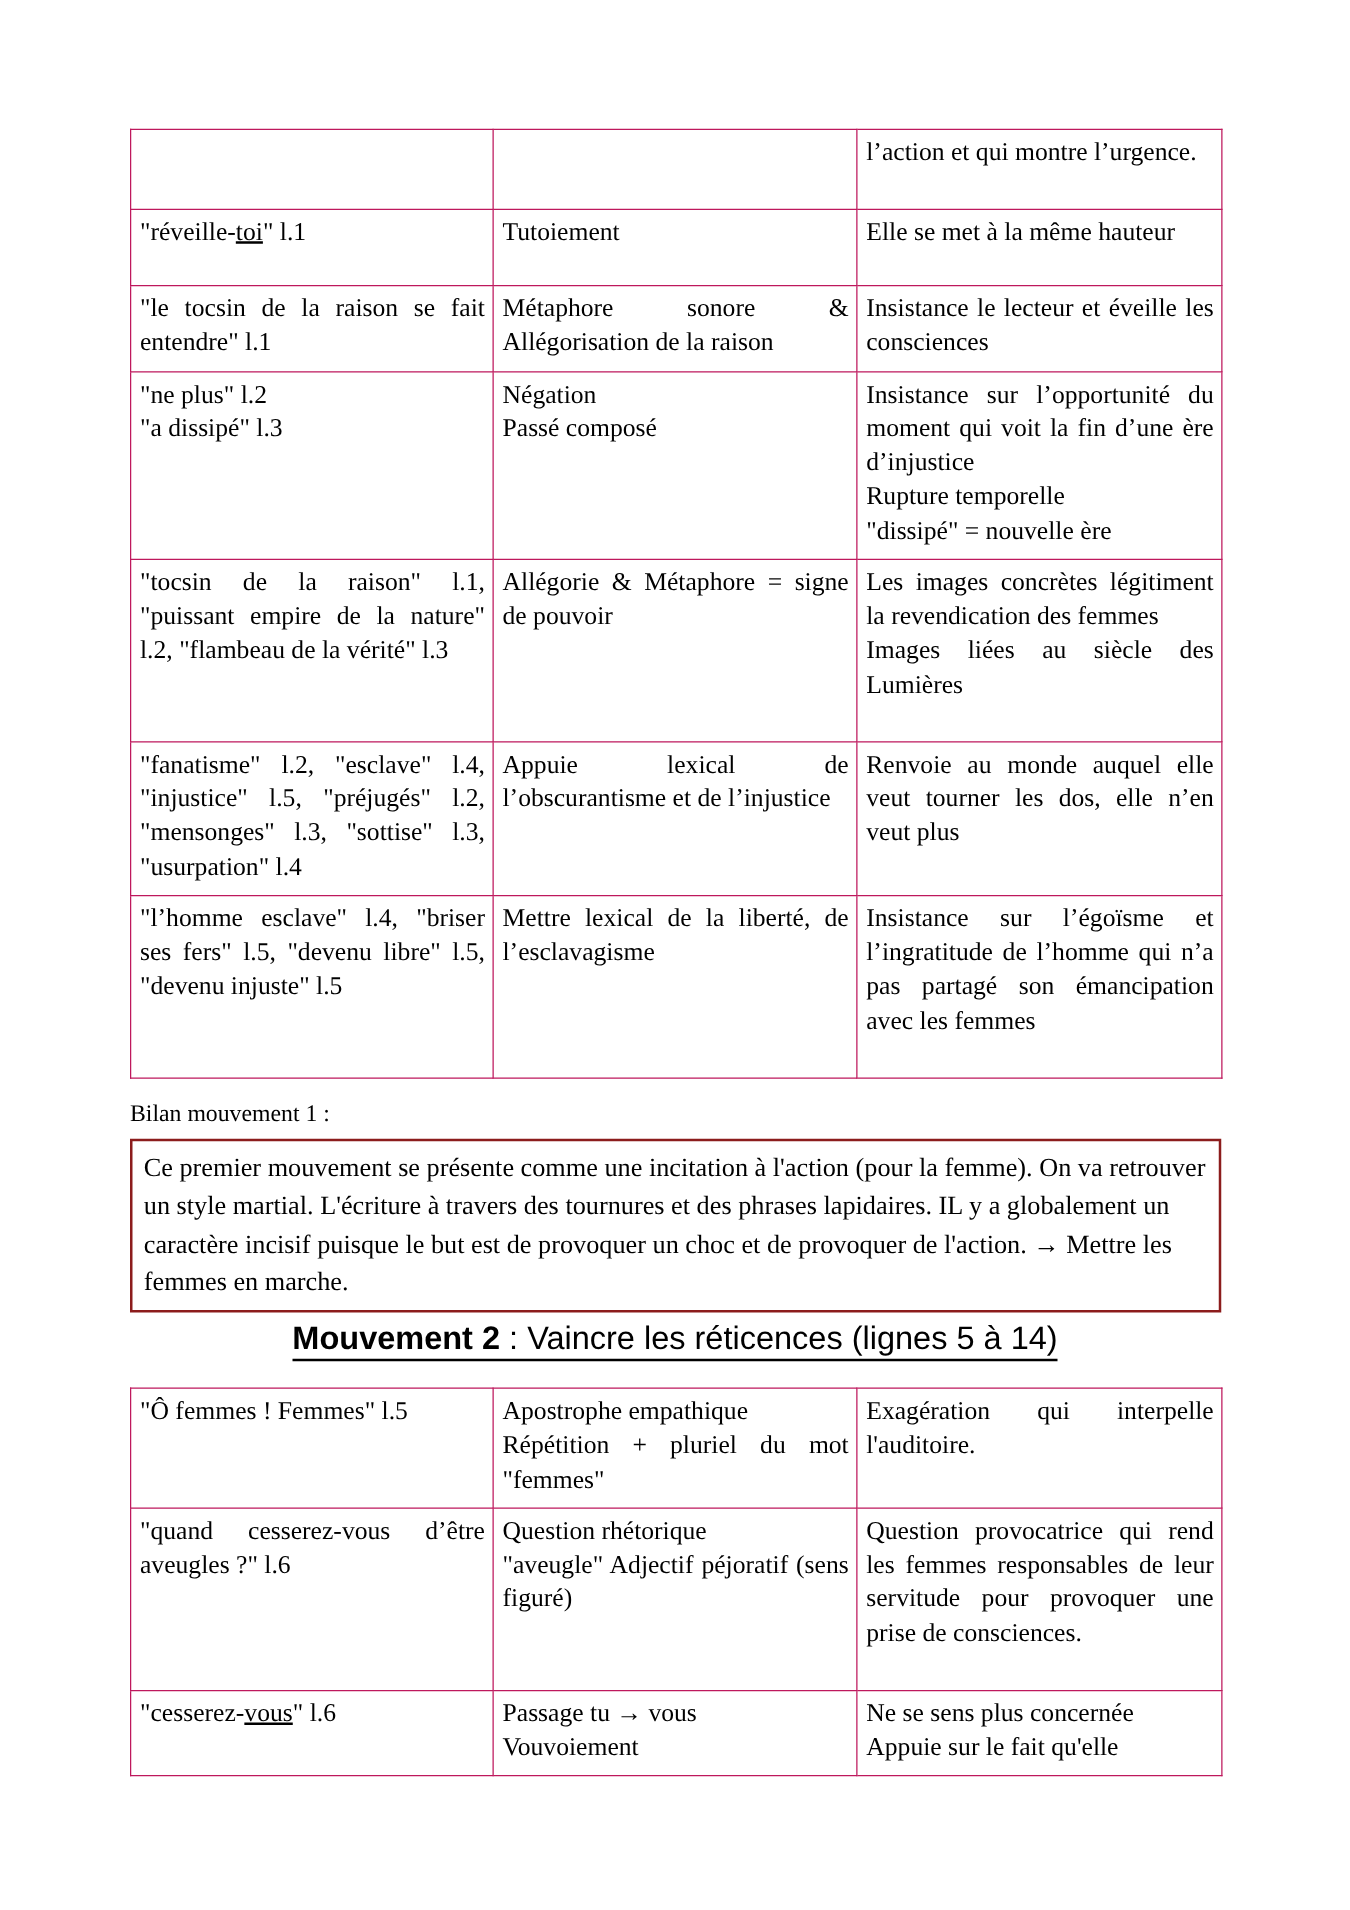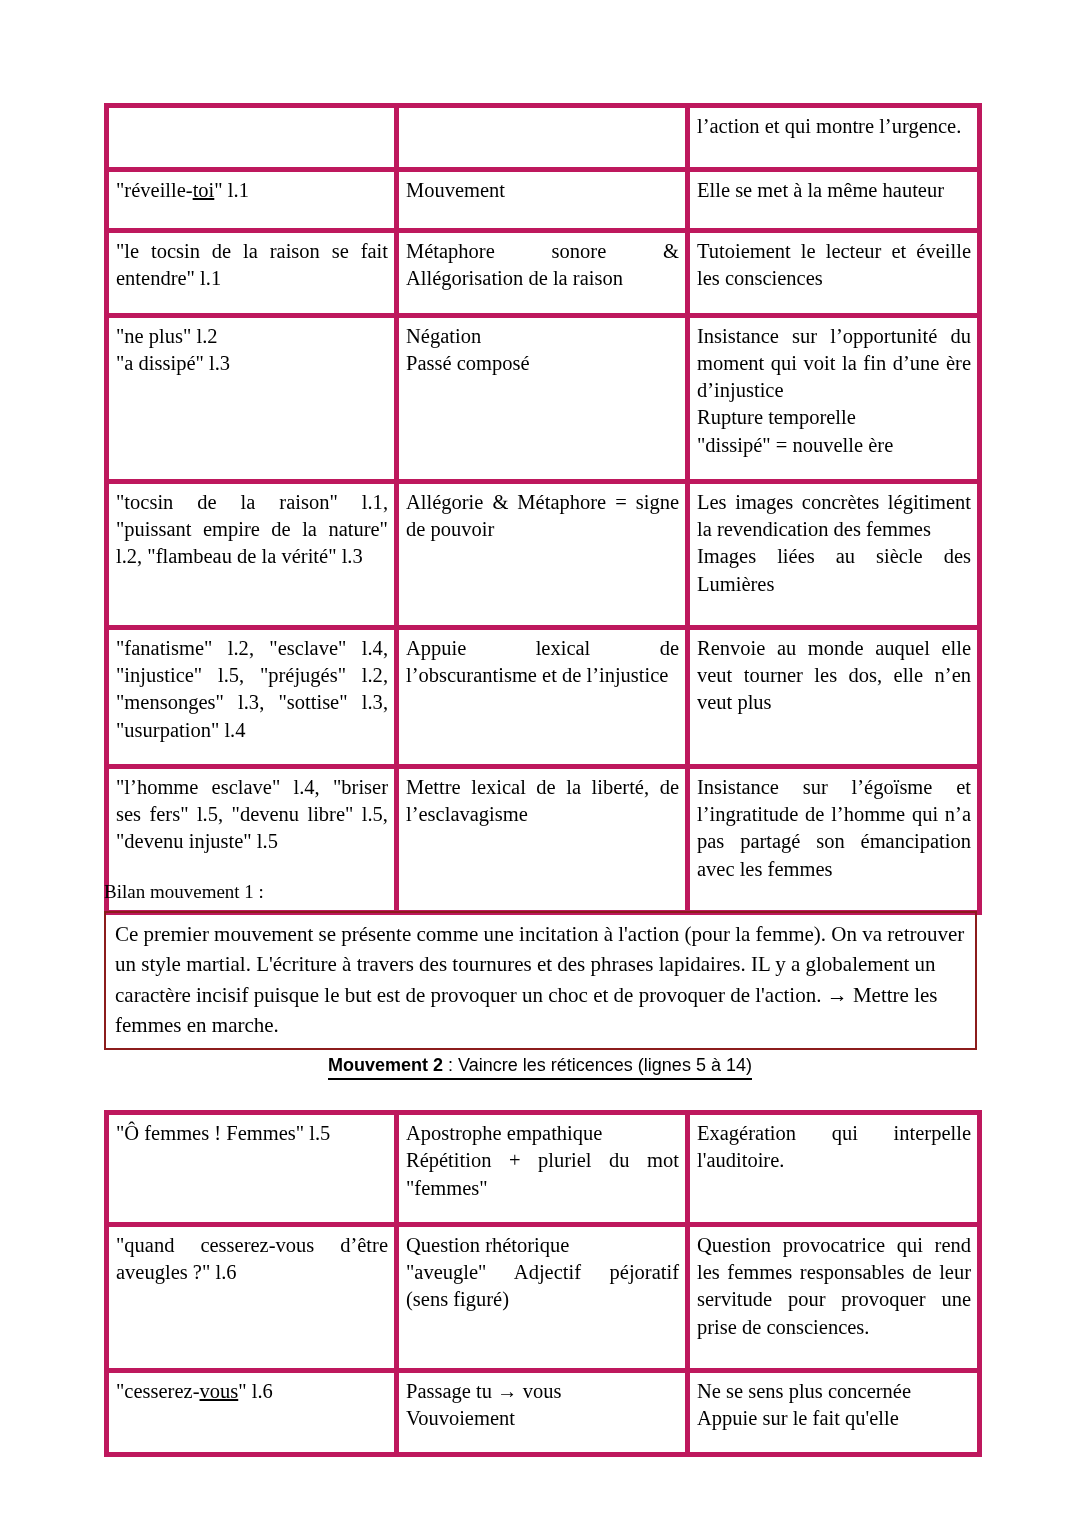--- a/index.html
+++ b/index.html
@@ -34,23 +34,23 @@
     background: #fff;
   }
   table.analysis.t1 { top: 103px; }
   table.analysis.t2 { top: 1110px; }
 
   table.analysis col.c1 { width: 290px; }
   table.analysis col.c2 { width: 291px; }
   table.analysis col.c3 { width: 292px; }
 
   table.analysis td {
-    border: 5px solid #be185d;
+    border: 1px solid #be185d;
     vertical-align: top;
-    padding: 5px 6px 20px 7px;
+    padding: 5px 6px 8px 7px;
     font-size: 20.5px;
     line-height: 1.33;
     text-align: justify;
     text-justify: inter-word;
     hyphens: none;
   }
   table.analysis td .ln {
     color: #000000;
   }
   table.analysis td u {
@@ -85,21 +85,21 @@
   }
 
   
   .mvt-heading {
     position: absolute;
     left: 0;
     top: 1055px;
     width: 1080px;
     text-align: center;
     font-family: "Liberation Sans", "DejaVu Sans", sans-serif;
-    font-size: 18px;
+    font-size: 26px;
     line-height: 1.2;
   }
   .mvt-heading .inner {
     display: inline-block;
     border-bottom: 2px solid #000;
     padding-bottom: 1px;
   }
   .mvt-heading .strong {
     font-weight: bold;
   }
@@ -125,35 +125,35 @@
           </td>
         <td>
             <div class="blk">l’action et qui montre l’urgence.</div>
           </td>
       </tr>
       <tr style="height:61px">
         <td>
             <div class="blk">"réveille-<u>toi</u>" <span class="ln">l.1</span></div>
           </td>
         <td>
-            <div class="blk">Mouvement</div>
+            <div class="blk">Tutoiement</div>
           </td>
         <td>
             <div class="blk">Elle se met à la même hauteur</div>
           </td>
       </tr>
       <tr style="height:62px">
         <td>
             <div class="blk">"le tocsin de la raison se fait entendre" <span class="ln">l.1</span></div>
           </td>
         <td>
             <div class="blk">Métaphore sonore &amp; Allégorisation de la raison</div>
           </td>
         <td>
-            <div class="blk">Tutoiement le lecteur et éveille les consciences</div>
+            <div class="blk">Insistance le lecteur et éveille les consciences</div>
           </td>
       </tr>
       <tr style="height:146px">
         <td>
             <div class="blk">"ne plus" <span class="ln">l.2</span><br>"a dissipé" <span class="ln">l.3</span></div>
           </td>
         <td>
             <div class="blk">Négation<br>Passé composé</div>
           </td>
         <td>

